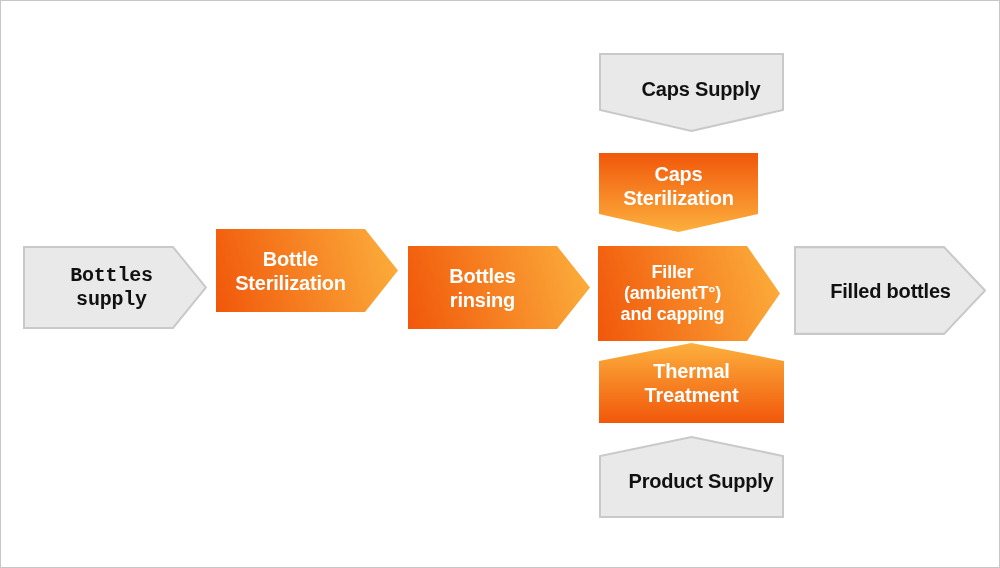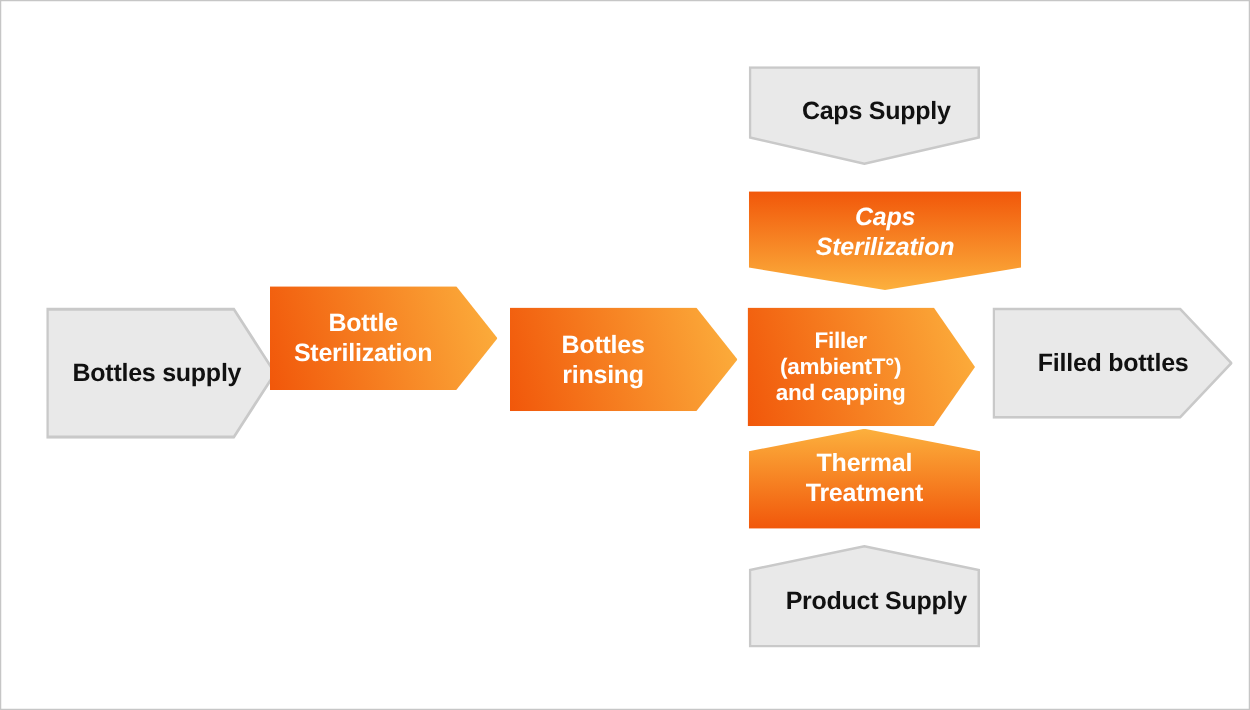--- a/index.html
+++ b/index.html
@@ -40,27 +40,27 @@
   .orange-down {
     background: linear-gradient(180deg, var(--orange-dark, #f1570a), var(--orange-light, #fcb03d));
     clip-path: polygon(0 0, 100% 0, 100% calc(100% - 18px), 50% 100%, 0 calc(100% - 18px));
   }
   .orange-up {
     background: linear-gradient(to top, var(--orange-dark, #f1570a), var(--orange-light, #fcb03d));
     clip-path: polygon(0 18px, 50% 0, 100% 18px, 100% 100%, 0 100%);
   }
 
   
-  #n-bottles-supply      { left: 36px;  top: 245px; width: 184px; height: 105px; }
+  #n-bottles-supply      { left: 22px;  top: 245px; width: 184px; height: 83px; font-family: Liberation Mono, monospace; }
   #n-bottle-sterilization{ left: 215px; top: 228px; width: 182px; height: 83px; }
   #n-bottles-rinsing     { left: 407px; top: 245px; width: 182px; height: 83px; }
   #n-filler-capping      { left: 597px; top: 245px; width: 182px; height: 95px; }
   #n-filled-bottles      { left: 793px; top: 245px; width: 192px; height: 89px; }
   #n-caps-supply         { left: 598px; top: 52px;  width: 185px; height: 79px; }
-  #n-caps-sterilization  { left: 598px; top: 152px; width: 218px; height: 79px; font-style: italic; }
+  #n-caps-sterilization  { left: 598px; top: 152px; width: 159px; height: 79px; }
   #n-thermal-treatment   { left: 598px; top: 342px; width: 185px; height: 80px; }
   #n-product-supply      { left: 598px; top: 435px; width: 185px; height: 82px; }
 
   
   #n-bottles-supply .label       { padding-right: 26px; }
   #n-bottle-sterilization .label { padding-right: 33px; }
   #n-bottles-rinsing .label      { padding-right: 33px; }
   #n-filler-capping .label       { padding-right: 33px; font-size: 18px; line-height: 1.15; }
   #n-filled-bottles .label       { padding-right: 18px; }
   #n-caps-supply .label          { padding-bottom: 8px; }

